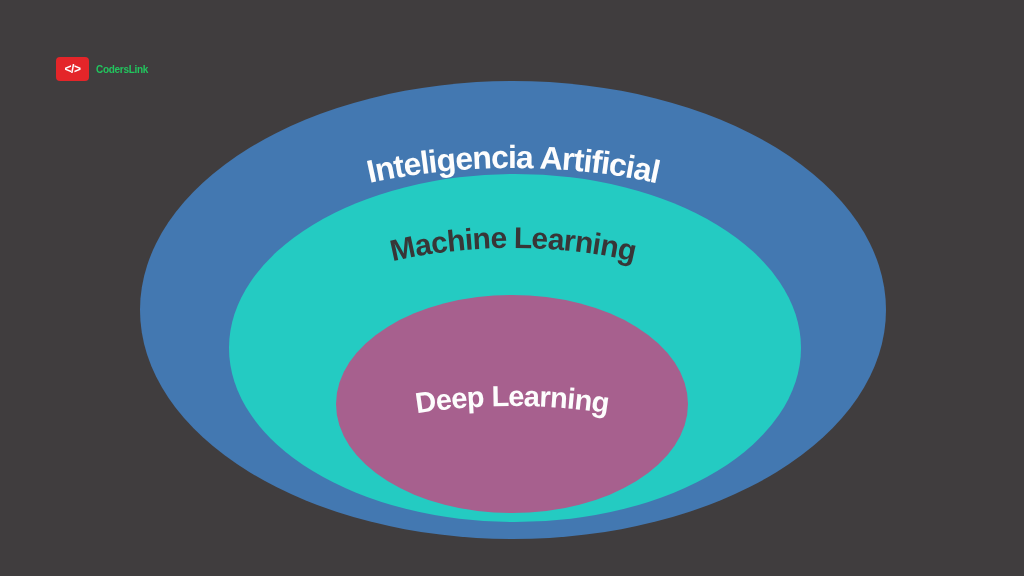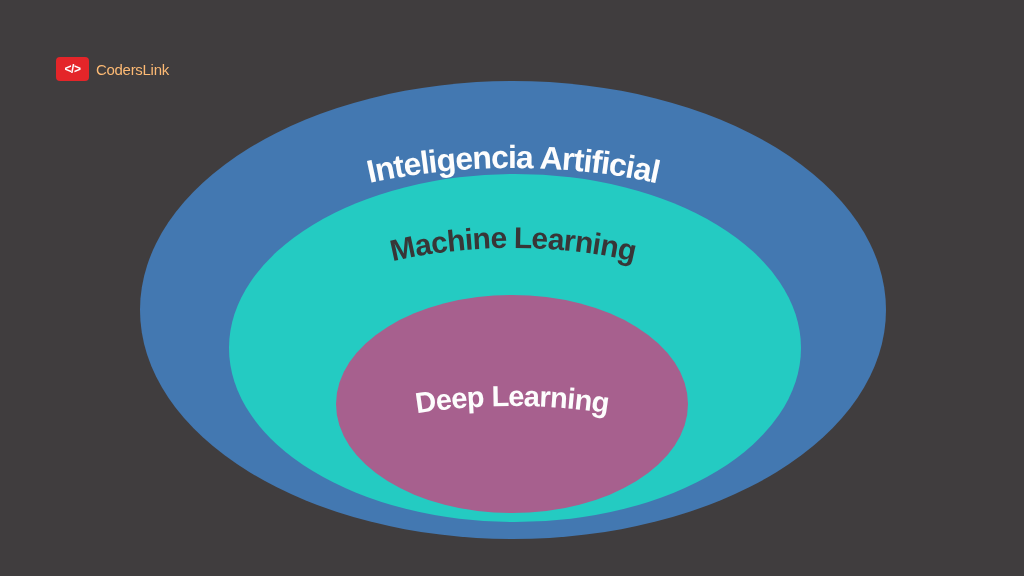--- a/index.html
+++ b/index.html
@@ -43,23 +43,23 @@
     border-radius: 4px;
     display: flex;
     align-items: center;
     justify-content: center;
     color: #ffffff;
     font-size: 12px;
     font-weight: 700;
     letter-spacing: -0.5px;
   }
   .logo-text {
-    color: #fdba74;
-    font-size: 15px;
-    font-weight: 400;
+    color: #22c55e;
+    font-size: 10px;
+    font-weight: 700;
     letter-spacing: -0.3px;
   }
 </style>
 </head>
 <body>
 
 <div class="stage">
 
   <svg width="1024" height="576" viewBox="0 0 1024 576">
 

